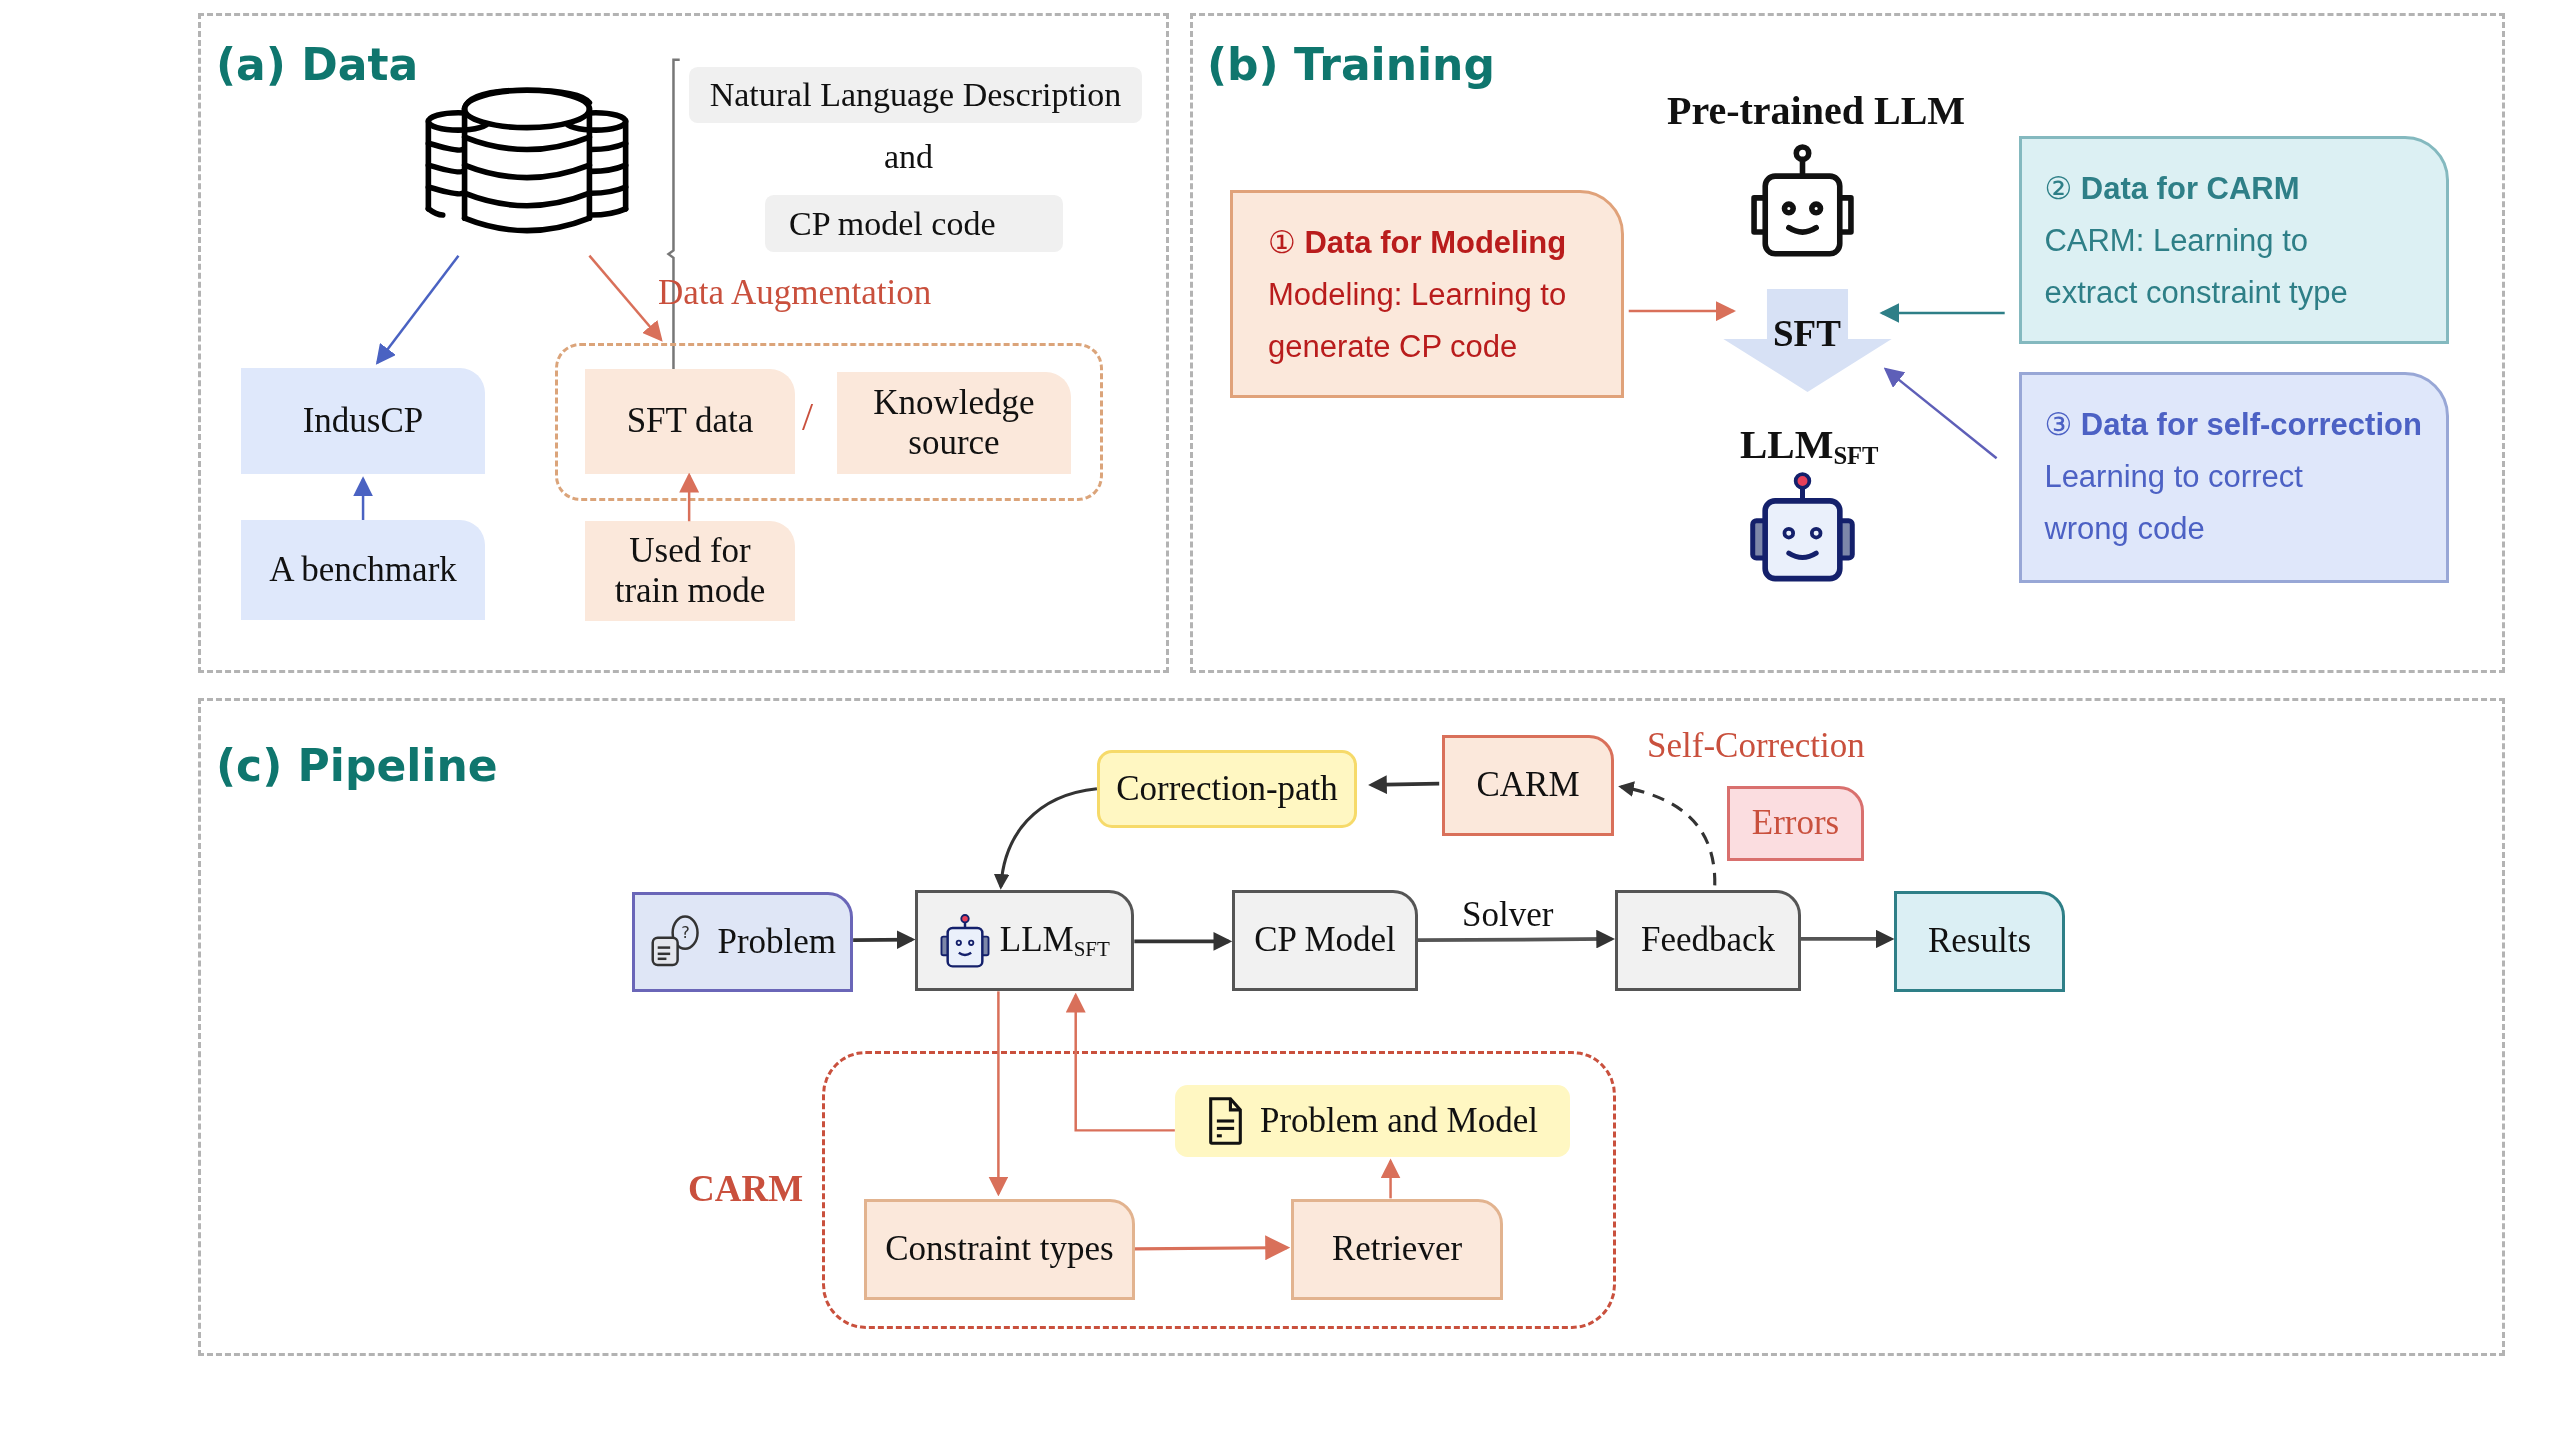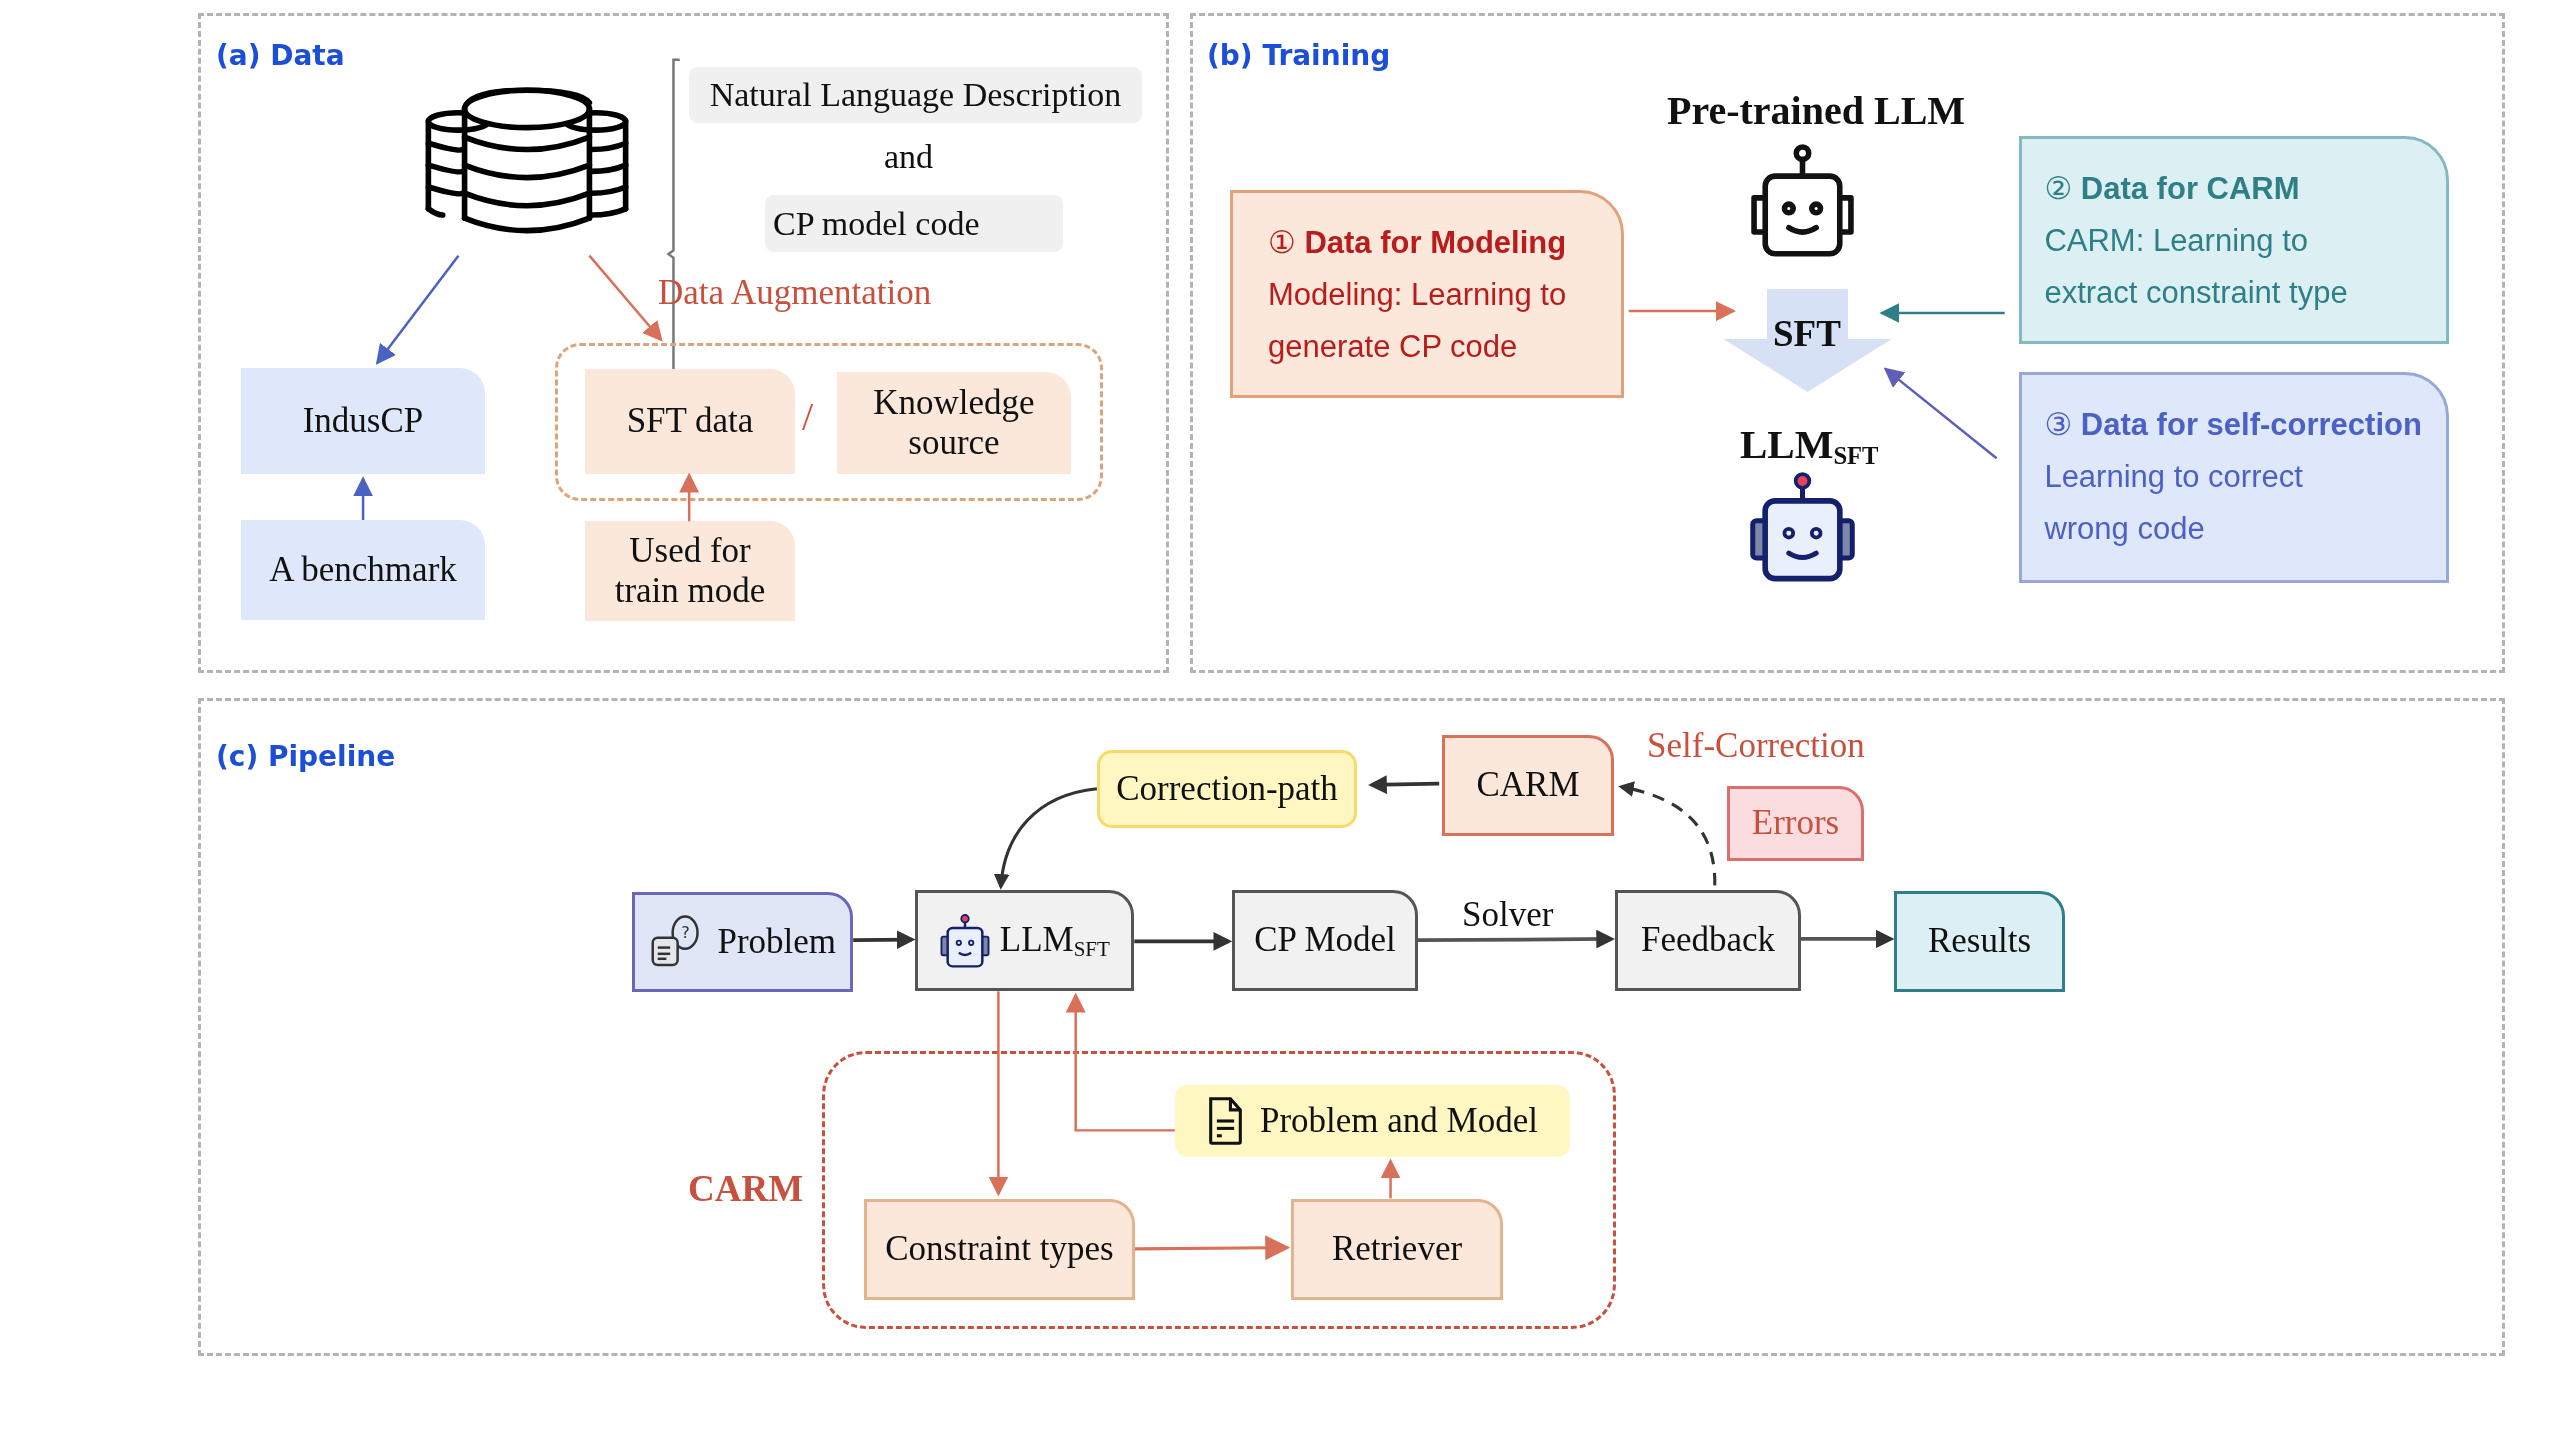--- a/index.html
+++ b/index.html
@@ -1,19 +1,19 @@
 <!DOCTYPE html>
 <html style="font-size:10px"><head>
 <meta charset="utf-8">
 <style>
   html, body { margin:0; padding:0; background:#ffffff; }
   body { width:2576px; height:1439px; position:relative; overflow:hidden; font-family:"Liberation Serif", serif; color:#111; }
   .abs { position:absolute; }
   .panel { position:absolute; border:3.1px dashed #b3b3b3; box-sizing:border-box; }
-  .ptitle { position:absolute; font-family:"DejaVu Sans", sans-serif; font-weight:bold; font-size:28px; color:#1d4ed8; white-space:nowrap; }
+  .ptitle { position:absolute; font-family:"DejaVu Sans", sans-serif; font-weight:bold; font-size:44px; color:#0f766e; white-space:nowrap; }
   .box { position:absolute; box-sizing:border-box; display:flex; align-items:center; justify-content:center; text-align:center; font-family:"Liberation Serif", serif; font-size:35px; line-height:1.15; border-top-right-radius:25px; }
   .gray { background:#f0f0f0; border-radius:8.7px; }
   .blue { background:#dfe8fb; }
   .peach { background:#fbe8db; }
   .card { position:absolute; box-sizing:border-box; border-top-right-radius:44px; padding:24px 0 0 35px; font-family:Liberation Sans, sans-serif; font-size:31px; line-height:52px; }
   .card .h { font-weight:bold; }
   .svgl { position:absolute; left:0; top:0; width:2576px; height:1439px; pointer-events:none; }
   .lbl { position:absolute; white-space:nowrap; }
   sub { font-size:0.6em; vertical-align:-0.25em; }
 </style>
@@ -47,21 +47,21 @@
     <path d="M65 210 Q165 250 265 210"></path>
   </g>
 </svg>
 
 <svg class="abs" style="left:666px;top:57px;" width="18.7" height="393" viewBox="0 0 30 630">
     <path d="M22 4 L12 4 L12 310 L4 316 L12 322 L12 626 L22 626" fill="none" stroke="#777" stroke-width="4"></path>
   </svg>
 
 <div class="box gray" style="left:689px;top:67px;width:453px;height:56px;font-size:34px;">Natural Language Description</div>
 <div class="lbl" style="left:884px;top:138px;font-size:34px;">and</div>
-<div class="box gray" style="left:765px;top:195px;width:298px;height:57px;font-size:34px;justify-content:flex-start;padding-left:8px;">CP model code</div>
+<div class="box gray" style="left:765px;top:195px;width:298px;height:57px;font-size:34px;justify-content:flex-start;padding-left:24px;">CP model code</div>
 
 <div class="lbl" style="left:658px;top:273px;font-size:35px;color:#c9503d;">Data Augmentation</div>
 
 <div class="abs" style="left:555px;top:343px;width:548px;height:158px;border:3.1px dashed #dba47a;border-radius:25px;box-sizing:border-box;"></div>
 
 <div class="box blue" style="left:241px;top:368px;width:244px;height:106px;">IndusCP</div>
 <div class="box blue" style="left:241px;top:520px;width:244px;height:100px;font-family:Liberation Serif, serif;">A benchmark</div>
 <div class="box peach" style="left:585px;top:369px;width:210px;height:105px;">SFT data</div>
 <div class="lbl" style="left:802px;top:393px;font-size:40px;color:#c9503d;">/</div>
 <div class="box peach" style="left:837px;top:372px;width:234px;height:102px;flex-direction:column;text-align:right;">

